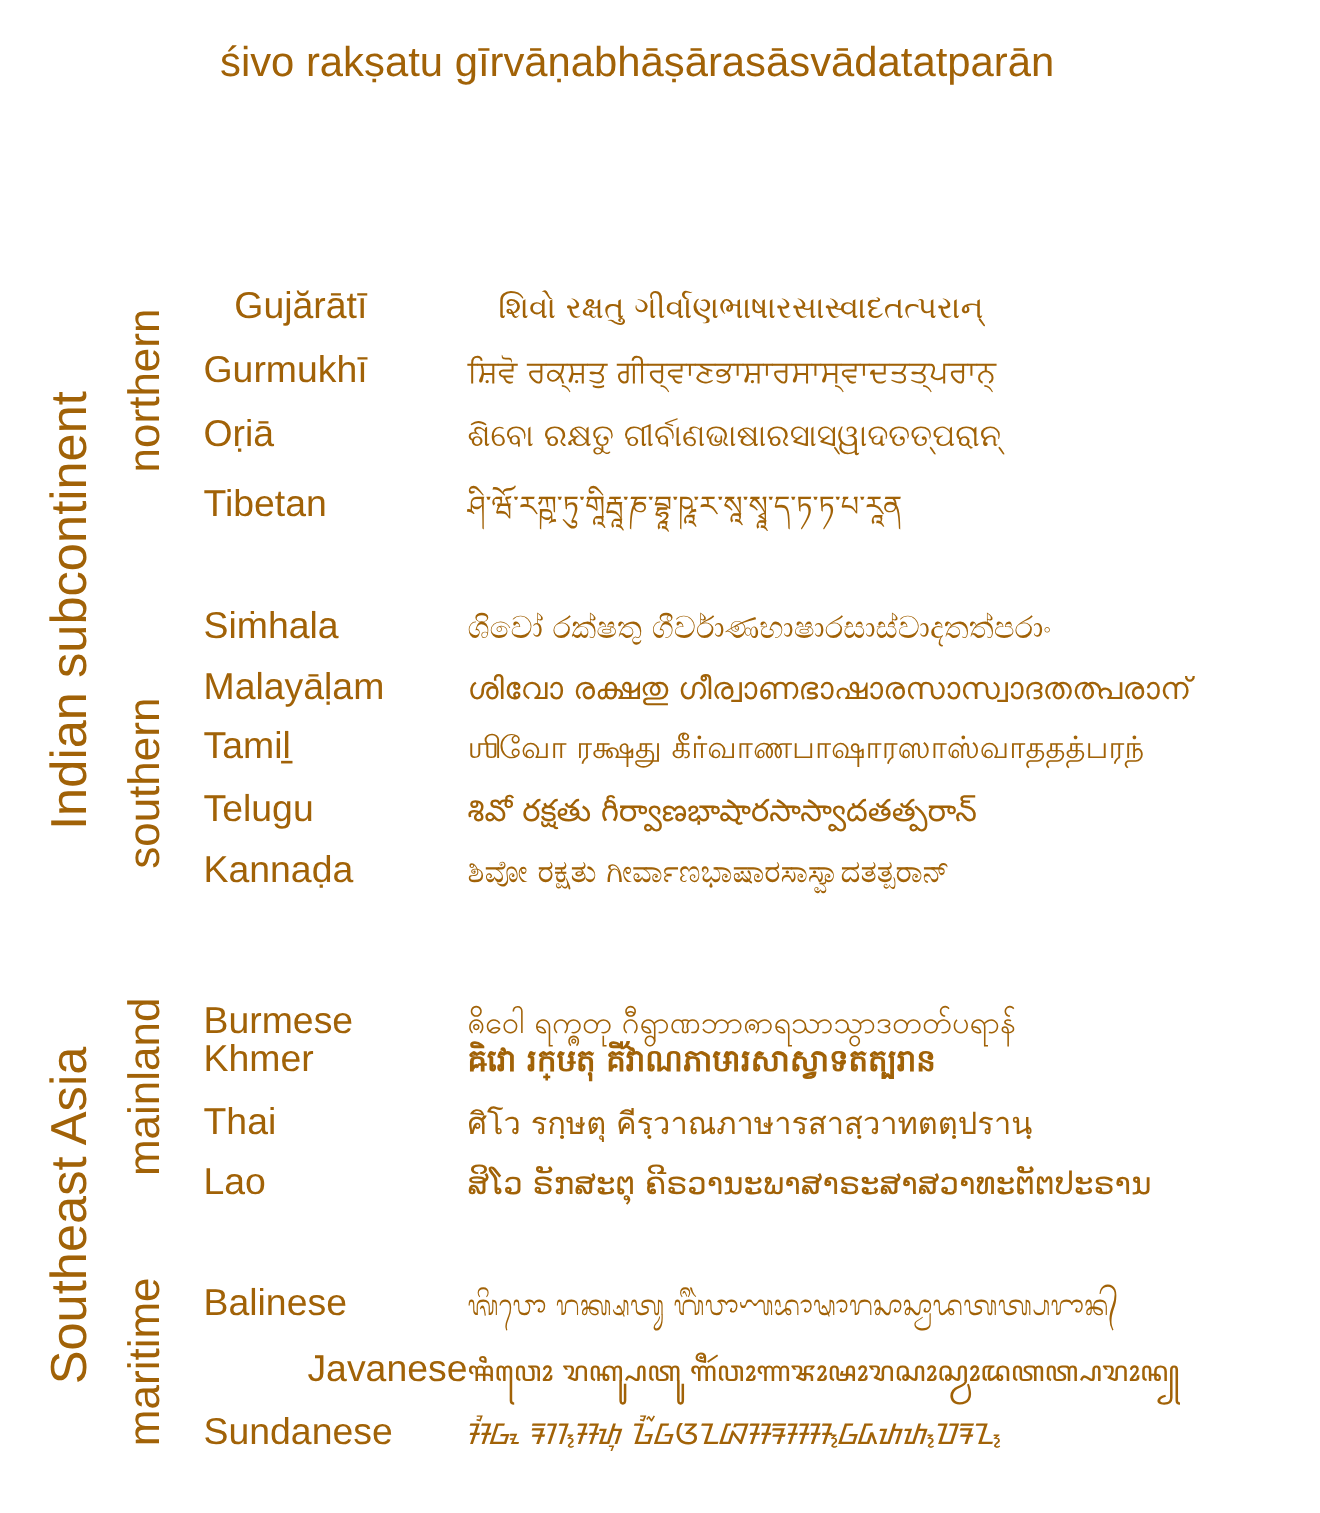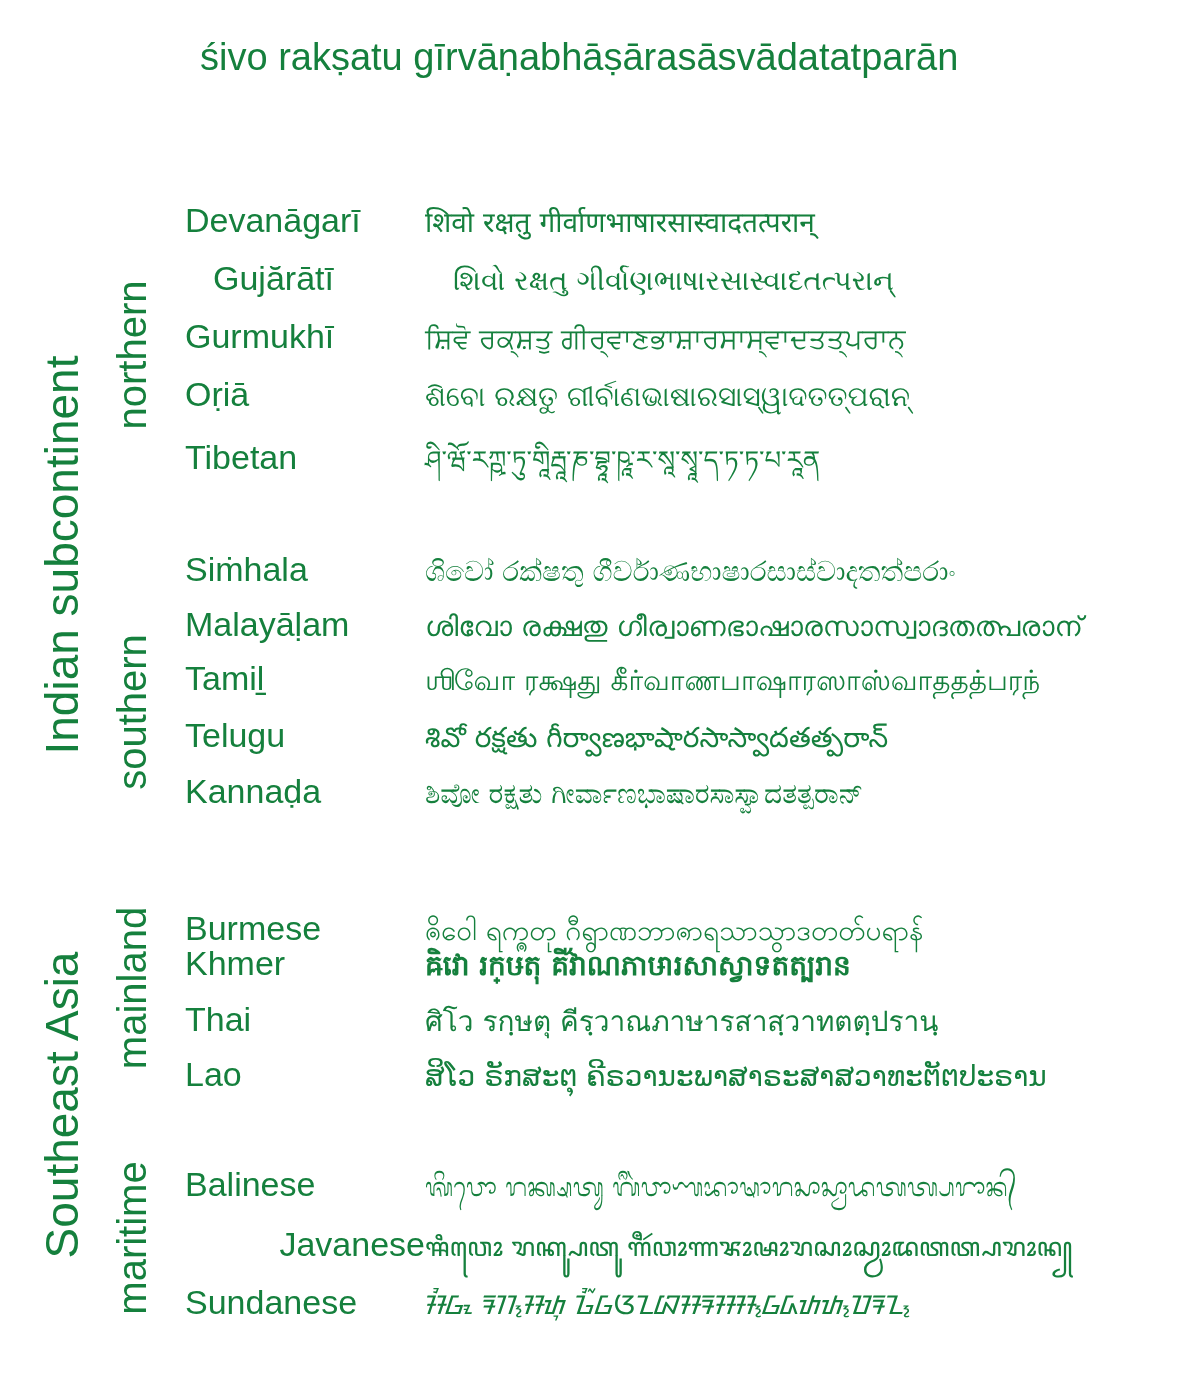--- a/index.html
+++ b/index.html
@@ -1,20 +1,20 @@
 <!DOCTYPE html>
 <html><head>
 <meta charset="utf-8">
 <style>
   html,body{margin:0;padding:0;background:#ffffff;}
   .page{
     position:relative;
     width:1200px;height:1375px;
     background:#ffffff;
-    color:#15803d;
+    color:#a16207;
     font-family:"Liberation Sans","DejaVu Sans",sans-serif;
     overflow:hidden;
   }
   .title{
     position:absolute;
     left:200px;top:36px;
     font-size:38px;
     white-space:nowrap;
     font-family:"Liberation Sans","DejaVu Sans",sans-serif;
   }
@@ -57,23 +57,20 @@
 
   <div class="title">śivo rakṣatu gīrvāṇabhāṣārasāsvādatatparān</div>
 
   <div class="vlabel region" style="left:62px;top:555px;">Indian subcontinent</div>
   <div class="vlabel subregion" style="left:132px;top:355px;">northern</div>
   <div class="vlabel subregion" style="left:132px;top:712px;">southern</div>
   <div class="vlabel region" style="left:62px;top:1105px;">Southeast Asia</div>
   <div class="vlabel subregion" style="left:132px;top:988px;">mainland</div>
   <div class="vlabel subregion" style="left:132px;top:1238px;">maritime</div>
 
-  <div class="row" style="top:201px;">
-    <span class="name">Devanāgarī</span><span class="sample">शिवो रक्षतु गीर्वाणभाषारसास्वादतत्परान्</span>
-  </div>
   <div class="row" style="top:259px;margin-left:28px;">
     <span class="name">Gujărātī</span><span class="sample">શિવો રક્ષતુ ગીર્વાણભાષારસાસ્વાદતત્પરાન્</span>
   </div>
   <div class="row" style="top:317px;">
     <span class="name">Gurmukhī</span><span class="sample">ਸ਼ਿਵੋ ਰਕ੍ਸ਼ਤੁ ਗੀਰ੍ਵਾਣਭਾਸ਼ਾਰਸਾਸ੍ਵਾਦਤਤ੍ਪਰਾਨ੍</span>
   </div>
   <div class="row" style="top:375px;">
     <span class="name">Oṛiā</span><span class="sample">ଶିବୋ ରକ୍ଷତୁ ଗୀର୍ବାଣଭାଷାରସାସ୍ୱାଦତତ୍ପରାନ୍</span>
   </div>
   <div class="row tibetan" style="top:431px;text-decoration:underline;">

